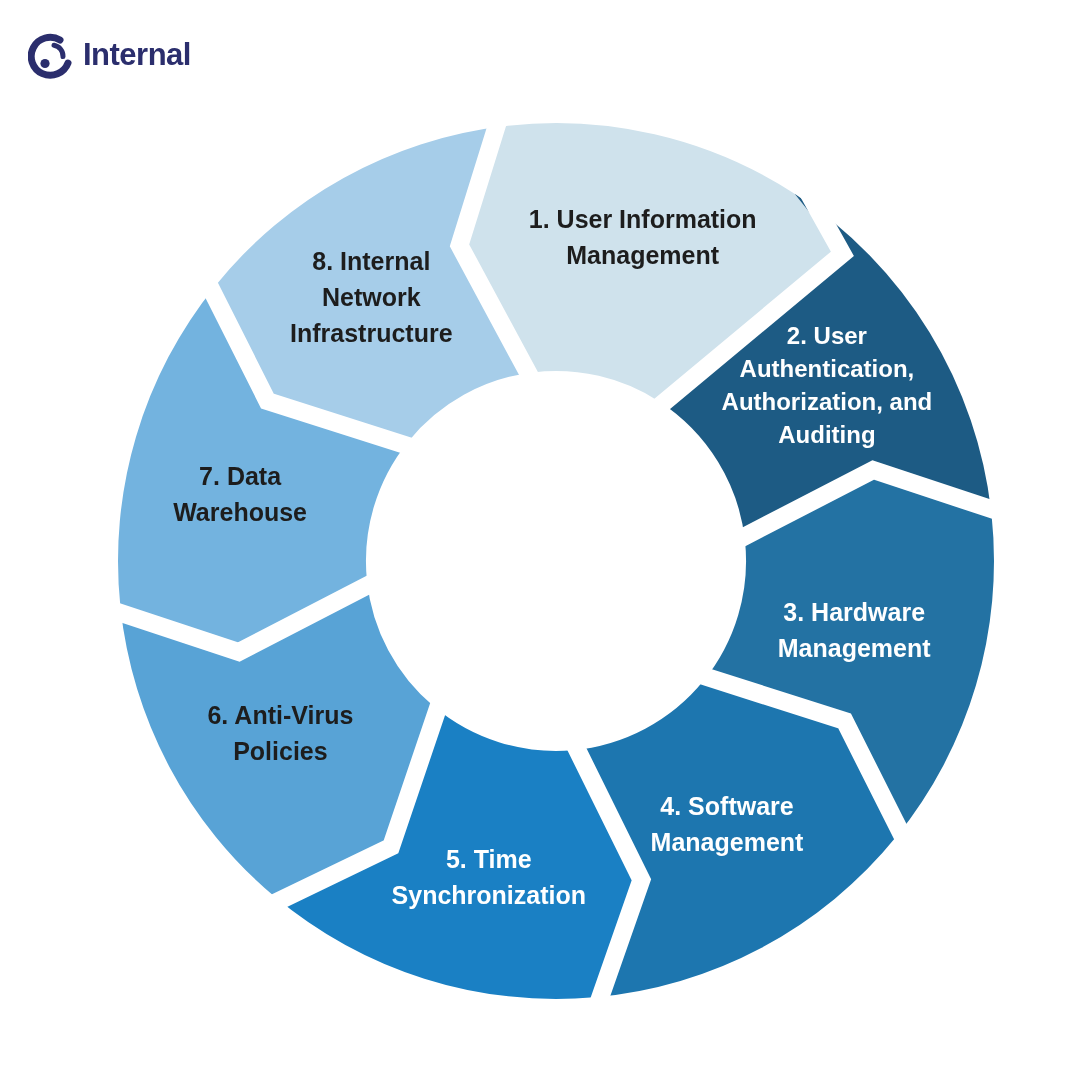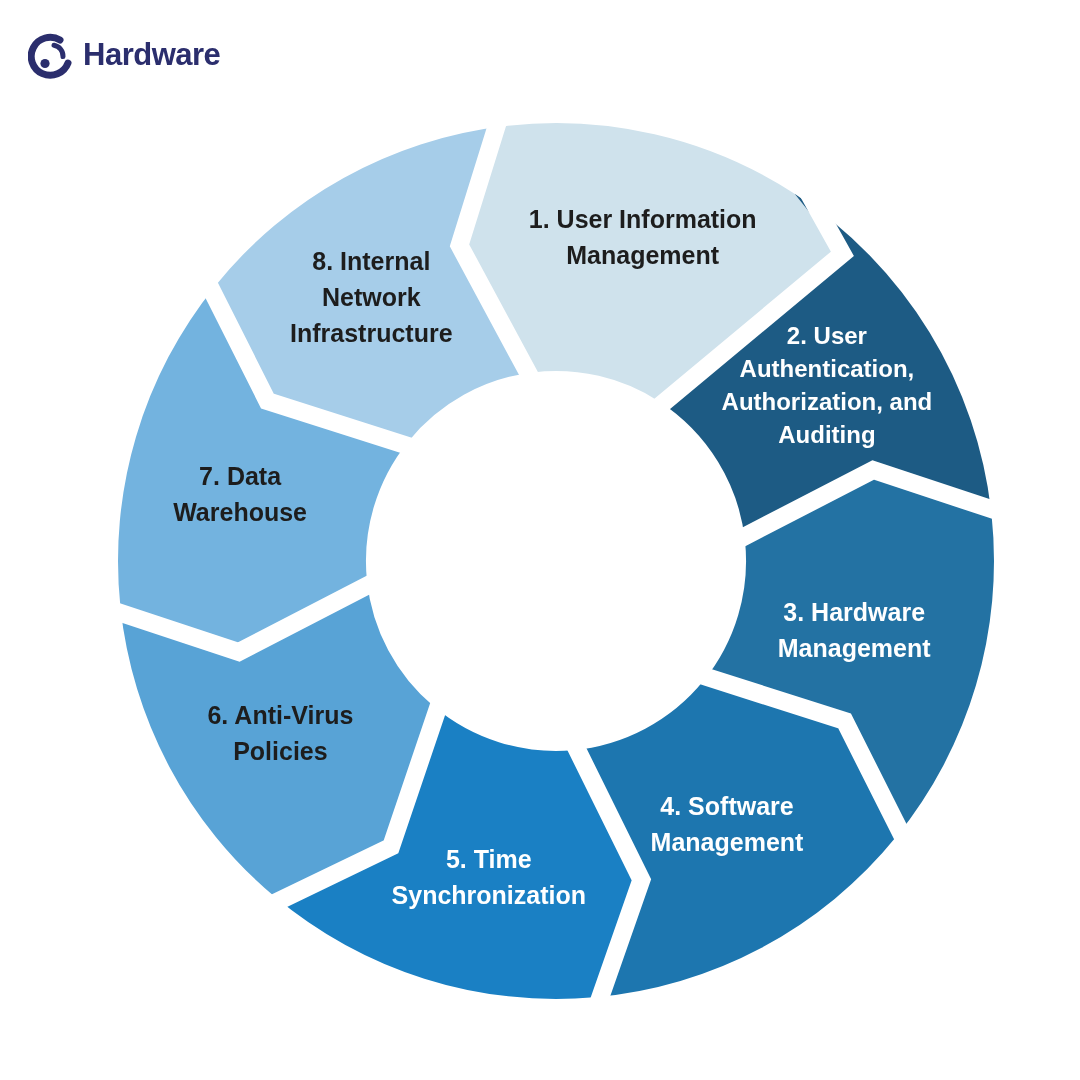--- a/index.html
+++ b/index.html
@@ -40,21 +40,21 @@
 <body>
 
 <div class="canvas">
 
   <div class="logo">
     <svg width="48" height="50" viewBox="0 0 48 50">
       <path d="M 32 10 A 19 19 0 1 0 40 33" fill="none" stroke="#2b2e6d" stroke-width="7" stroke-linecap="round"></path>
       <path d="M 26 15.2 A 11 11 0 0 1 35 26.6" fill="none" stroke="#2b2e6d" stroke-width="5" stroke-linecap="round"></path>
       <circle cx="17" cy="33.5" r="4.6" fill="#2b2e6d"></circle>
     </svg>
-    <span class="logo-text">Hardware</span>
+    <span class="logo-text">Internal</span>
   </div>
 
   <svg id="cycle-svg" width="1080" height="1080" viewBox="0 0 1080 1080">
       <path d="M 532.8 372.4 A 190 190 0 0 1 659.5 401.7 L 842.4 253.8 L 794.6 193.7 A 438 438 0 0 0 502.6 126.3 L 459.5 245.4 Z" fill="#cfe2ec"></path>
       <path d="M 659.5 401.7 A 190 190 0 0 1 745.0 541.1 L 873.2 470.0 L 991.6 515.2 A 438 438 0 0 0 794.6 193.7 L 842.4 253.8 Z" fill="#1d5b84"></path>
       <path d="M 745.0 541.1 A 190 190 0 0 1 703.7 680.6 L 844.6 721.0 L 896.4 836.6 A 438 438 0 0 0 991.6 515.2 L 873.2 470.0 Z" fill="#2372a3"></path>
       <path d="M 703.7 680.6 A 190 190 0 0 1 572.6 750.3 L 641.4 879.8 L 594.2 997.3 A 438 438 0 0 0 896.4 836.6 L 844.6 721.0 Z" fill="#1d76af"></path>
       <path d="M 572.6 750.3 A 190 190 0 0 1 433.9 706.5 L 391.0 846.8 L 274.5 896.5 A 438 438 0 0 0 594.2 997.3 L 641.4 879.8 Z" fill="#1a80c4"></path>
       <path d="M 433.9 706.5 A 190 190 0 0 1 367.0 580.9 L 238.8 652.0 L 120.4 606.8 A 438 438 0 0 0 274.5 896.5 L 391.0 846.8 Z" fill="#58a3d6"></path>
       <path d="M 367.0 580.9 A 190 190 0 0 1 408.3 441.4 L 267.4 401.0 L 215.6 285.4 A 438 438 0 0 0 120.4 606.8 L 238.8 652.0 Z" fill="#73b3df"></path>

